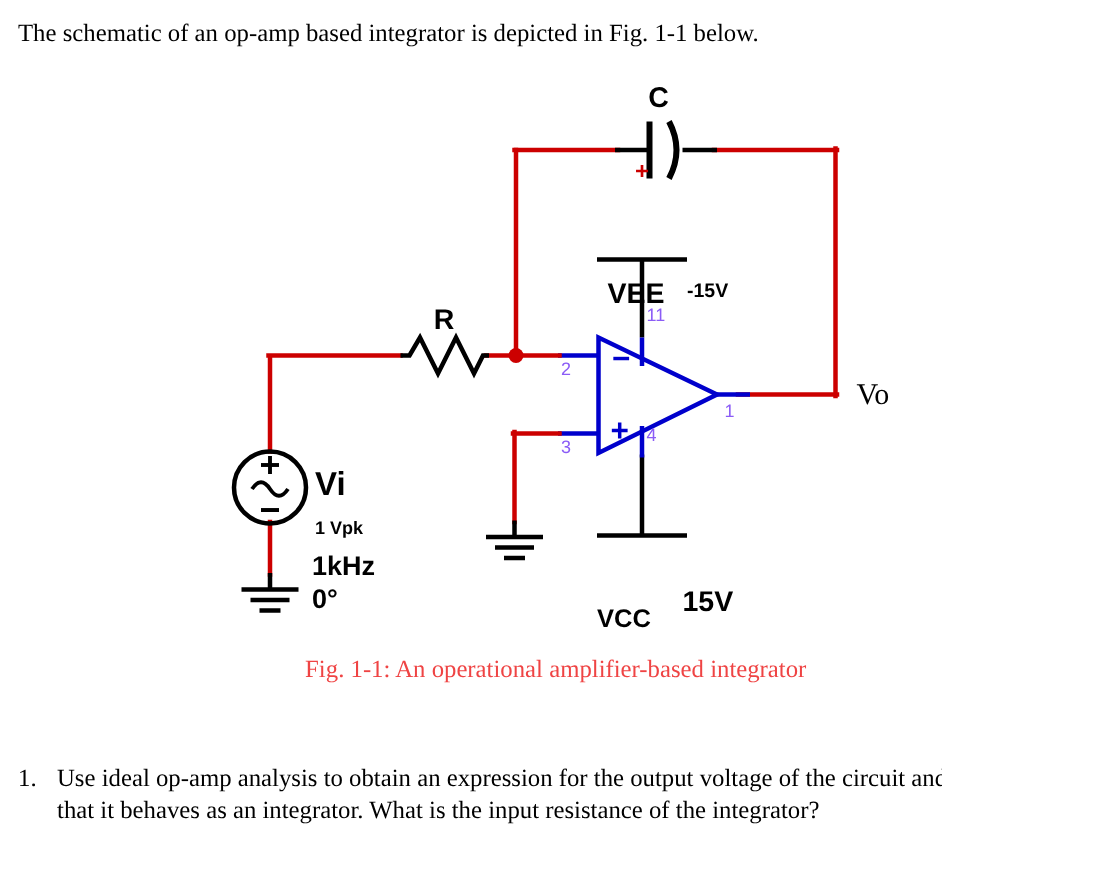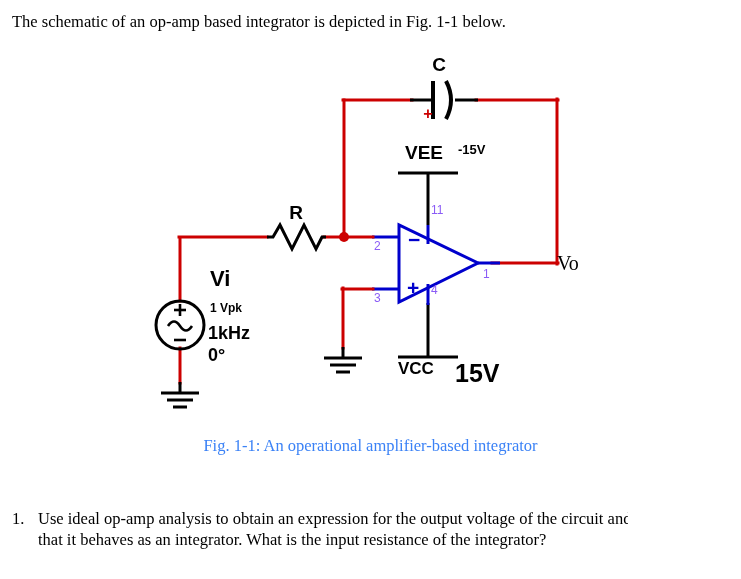--- a/index.html
+++ b/index.html
@@ -26,21 +26,21 @@
     line-height: 1.25;
   }
   .caption {
     position: absolute;
     left: 0px;
     top: 436px;
     width: 741px;
     text-align: center;
     font-family: "Liberation Serif", serif;
     font-size: 16.5px;
-    color: #3b82f6;
+    color: #ef4444;
   }
   .question-block {
     position: absolute;
     left: 12px;
     top: 508px;
     width: 716px;
     display: flex;
     font-family: "Liberation Serif", serif;
     font-size: 16.5px;
     color: #000000;
@@ -60,20 +60,21 @@
     top: 45px;
     width: 741px;
     height: 390px;
   }
   .lbl {
     position: absolute;
     font-family: "Liberation Sans", sans-serif;
     font-weight: bold;
     color: #000000;
     white-space: nowrap;
+    margin-top: 44px;
   }
   .lbl-blue {
     position: absolute;
     font-family: "Liberation Sans", sans-serif;
     font-weight: bold;
     color: #0000cc;
     white-space: nowrap;
   }
   .pin-num {
     position: absolute;
@@ -191,33 +192,33 @@
         <line x1="336" y1="327" x2="350" y2="327" stroke-width="3"></line>
       </g>
 
     </svg>
 
     
     <div class="lbl" style="left:405px; top:97px; font-size:19px;">VEE</div>
     <div class="lbl" style="left:458px; top:97px; font-size:13px;">-15V</div>
 
     <div class="lbl" style="left:398px; top:314px; font-size:17px;">VCC</div>
-    <div class="lbl" style="left:455px; top:314px; font-size:25px;">15V</div>
+    <div class="lbl" style="left:455px; top:302px; font-size:19px;">15V</div>
 
     <div class="lbl-blue" style="left:408px; top:183px; font-size:21px;">−</div>
     <div class="lbl-blue" style="left:407px; top:231px; font-size:21px;">+</div>
 
 
     <div class="pin-num" style="left:374px; top:194px;">2</div>
     <div class="pin-num" style="left:374px; top:246px;">3</div>
     <div class="pin-num" style="left:483px; top:222px;">1</div>
     <div class="pin-num" style="left:431px; top:158px;">11</div>
     <div class="pin-num" style="left:431px; top:238px;">4</div>
 
-    <div class="vo-lbl" style="left:557px; top:207px;">Vo</div>
+    <div class="vo-lbl" style="left:571px; top:207px;">Vo</div>
 
     <div class="lbl" style="left:210px; top:221px; font-size:22px;">Vi</div>
     <div class="lbl" style="left:210px; top:256px; font-size:12px;">1 Vpk</div>
     <div class="lbl" style="left:208px; top:278px; font-size:18px;">1kHz</div>
     <div class="lbl" style="left:208px; top:300px; font-size:18px;">0°</div>
   </div>
 
   <div class="caption">Fig. 1-1: An operational amplifier-based integrator</div>
 
   <div class="question-block">

